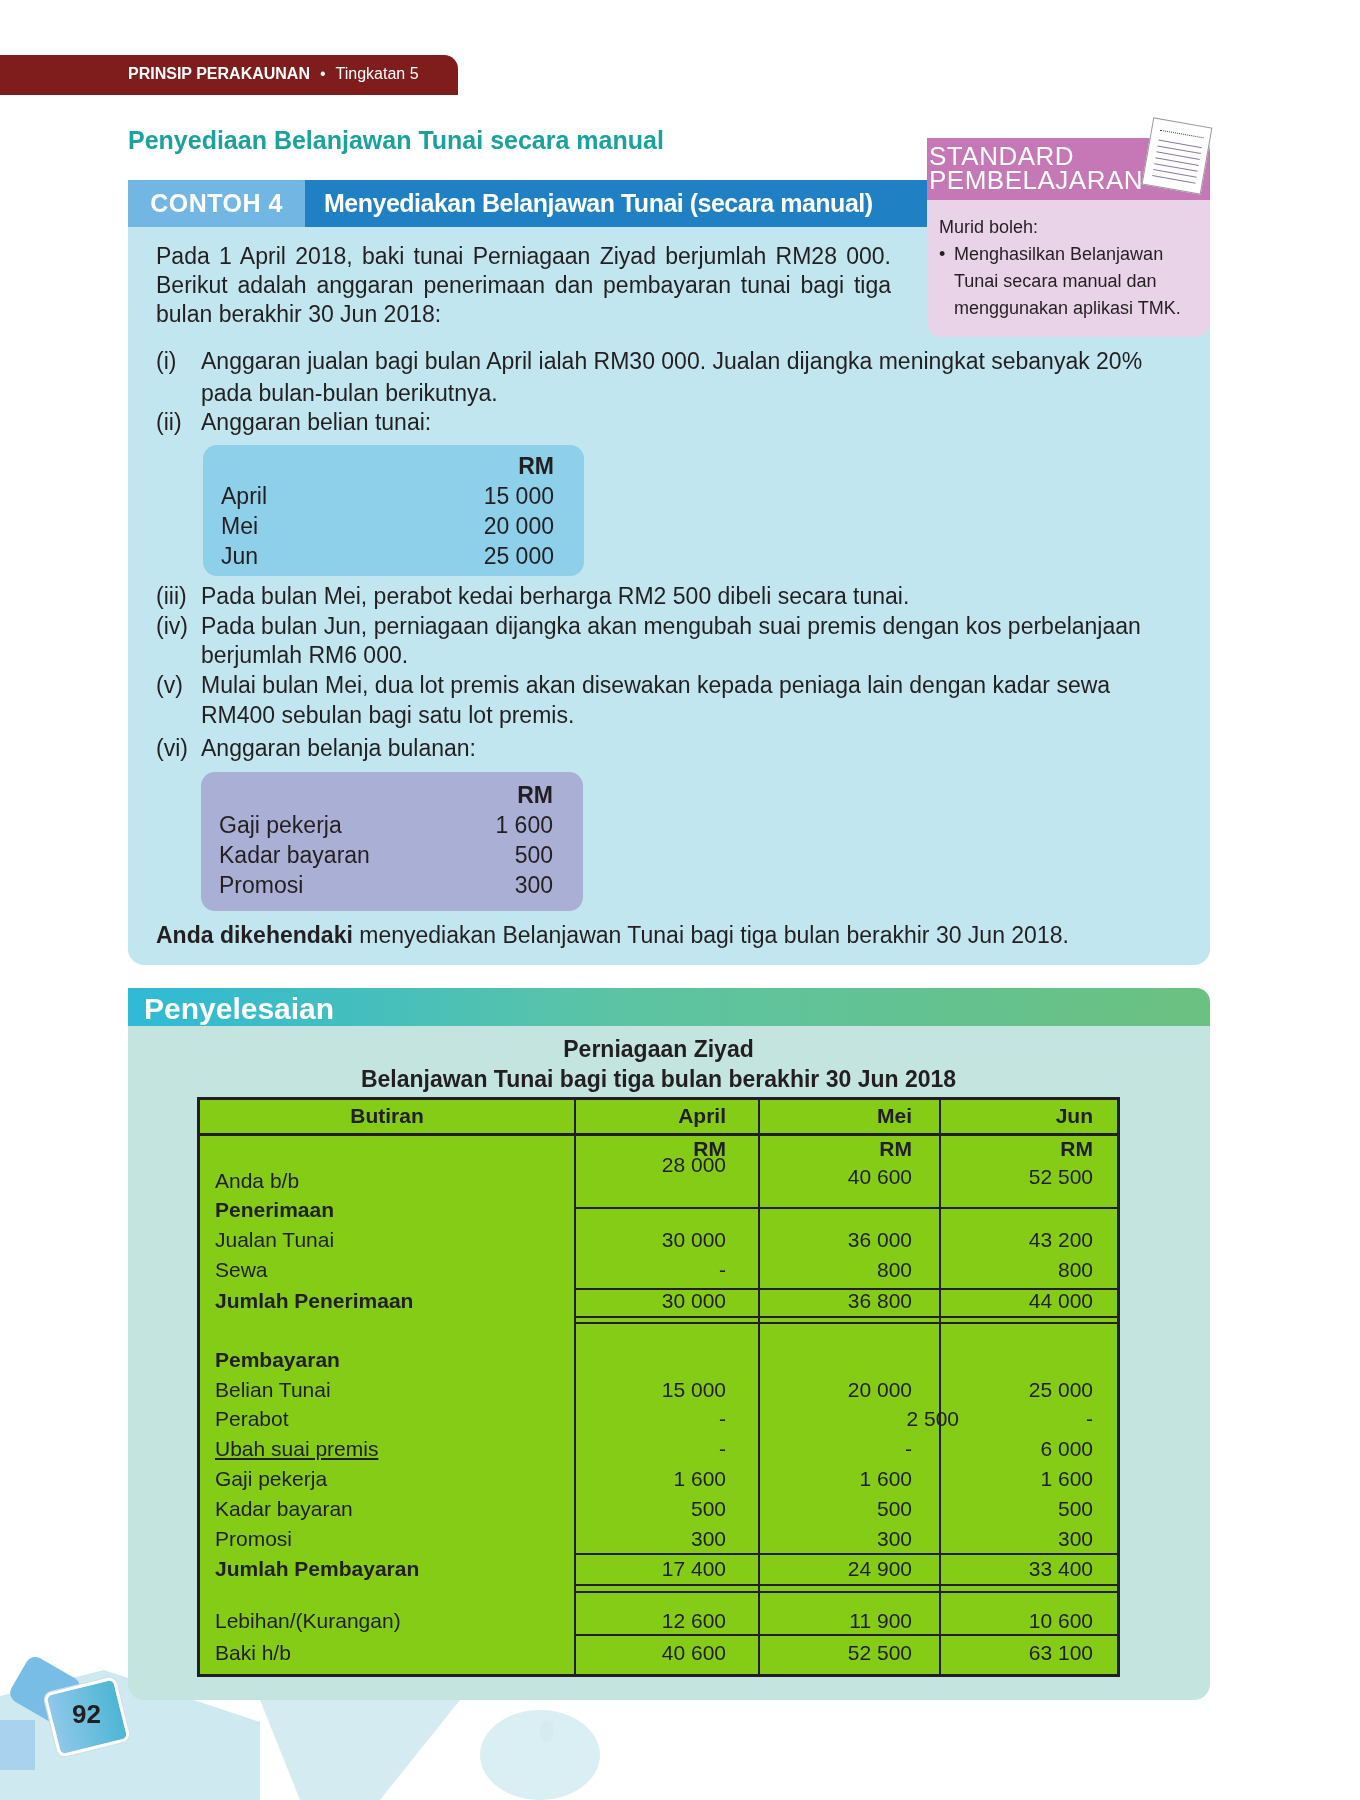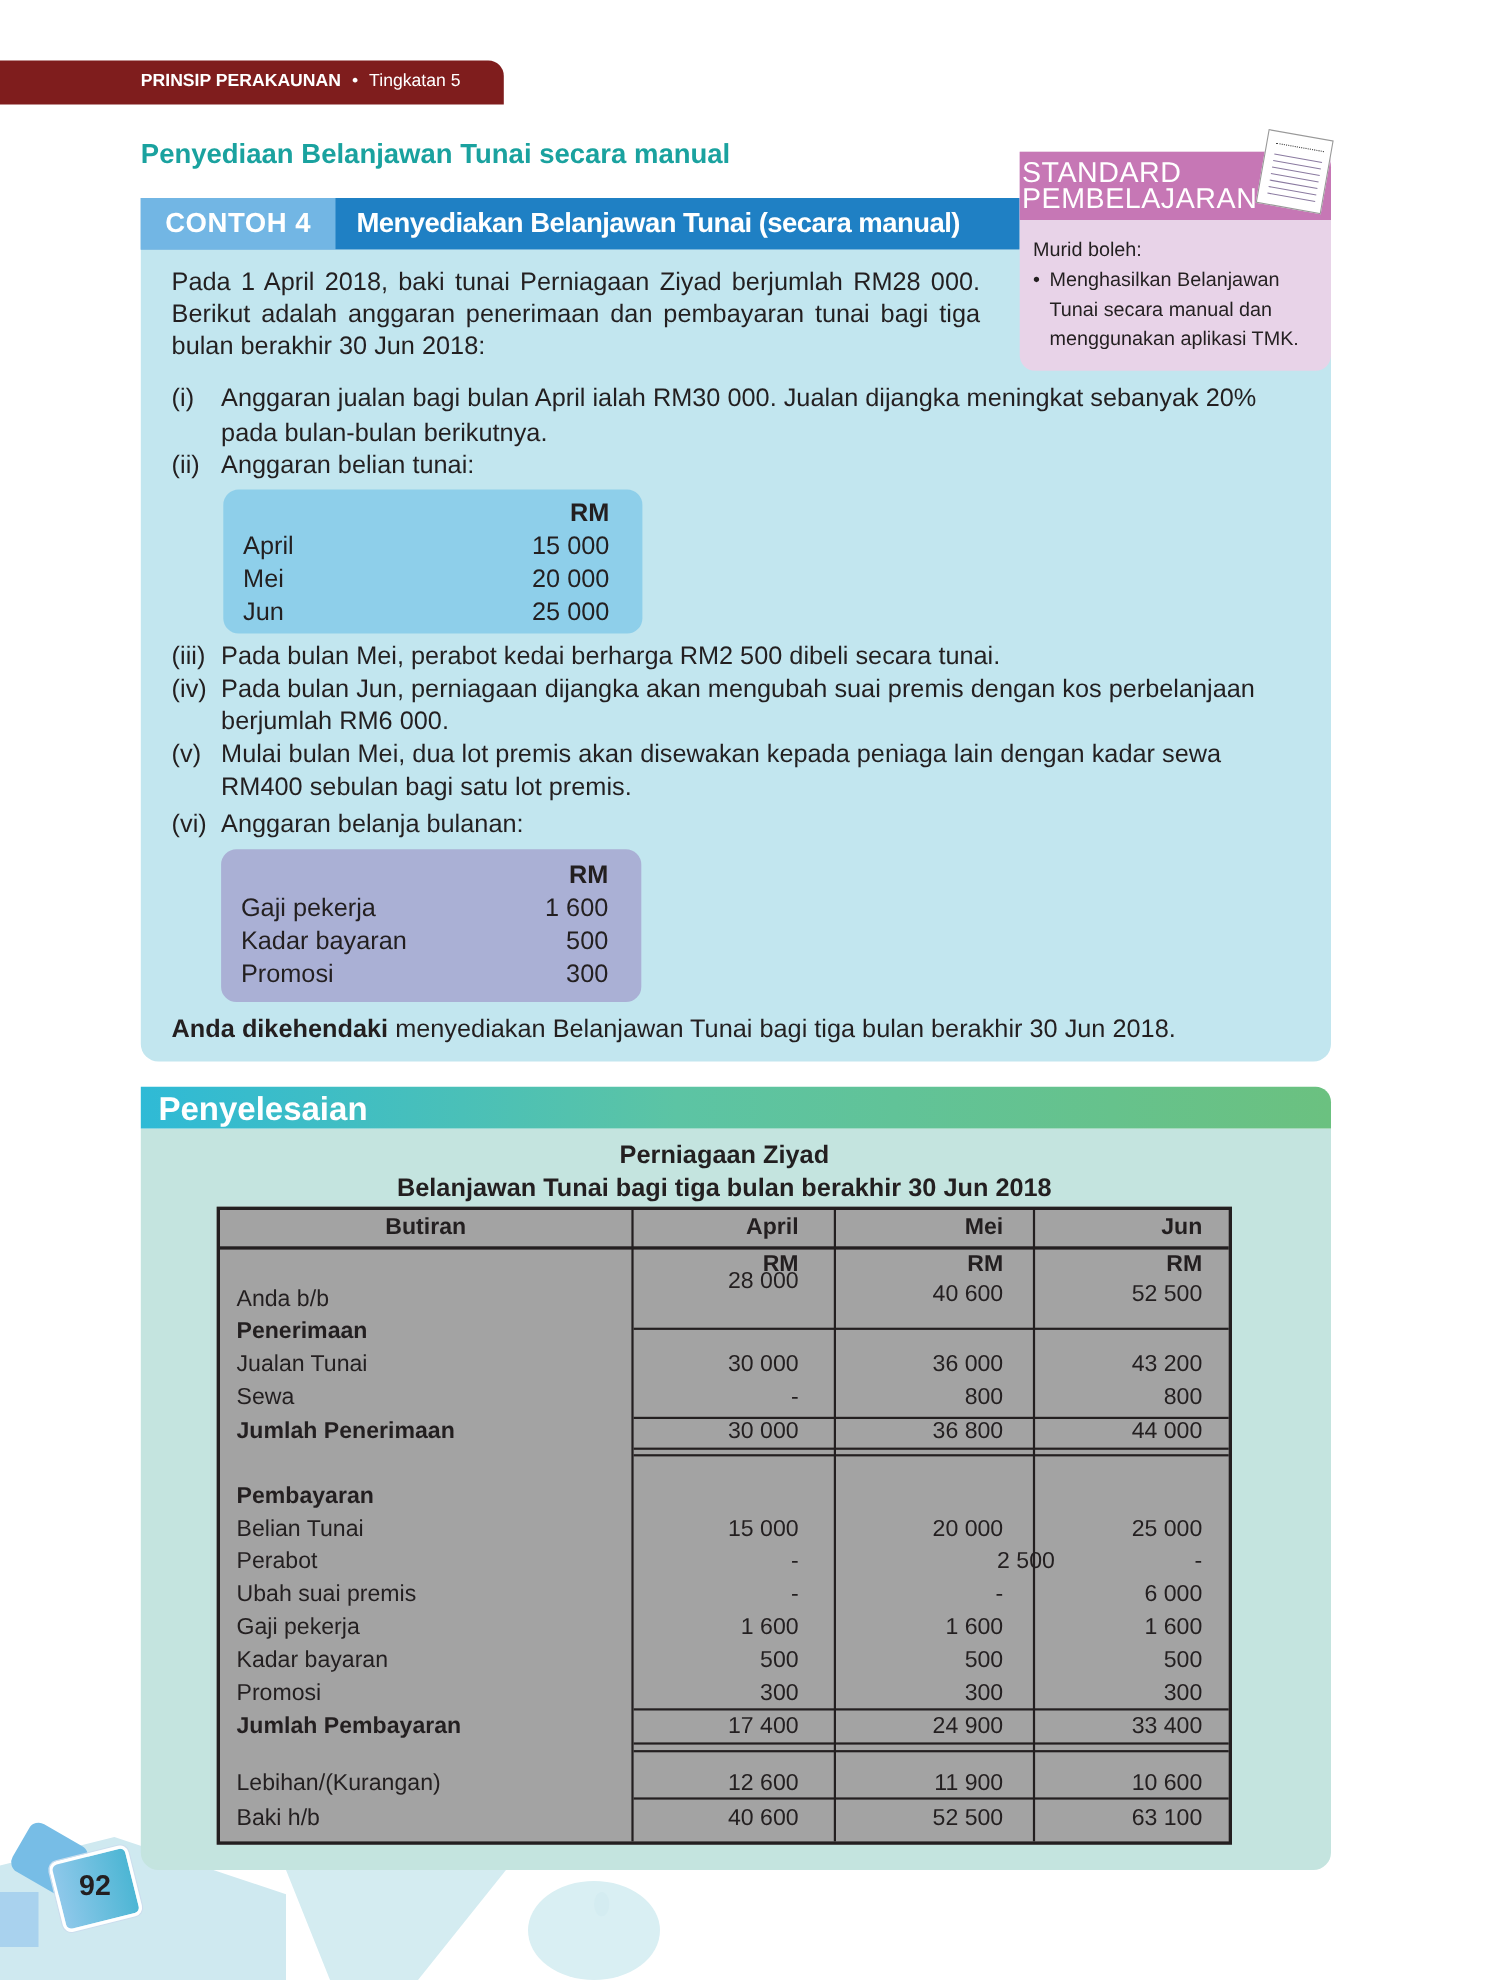--- a/index.html
+++ b/index.html
@@ -40,21 +40,21 @@
   .notepad .ln{position:absolute;left:8px;right:6px;height:1px;background:#8a7aa0;}
   .std-body{position:absolute;left:12px;top:76px;font-size:18px;line-height:27px;color:#231f20;}
   .std-body .bul{padding-left:15px;position:relative;}
   .std-body .bul:before{content:"•";position:absolute;left:0;}
   
   .sol-bar{left:128px;top:988px;width:1082px;height:38px;
       background:linear-gradient(90deg,#2fbad6 0%,#5cc4a4 45%,#6bc180 100%);border-radius:0 14px 0 0;}
   .sol-bar .t{position:absolute;left:16px;top:4px;color:#fff;font-size:30px;font-weight:bold;}
   .sol-box{left:128px;top:1026px;width:1082px;height:674px;background:#c4e4df;border-radius:0 0 16px 16px;}
   .tbl-title{left:197px;width:923px;text-align:center;font-size:23px;font-weight:bold;white-space:nowrap;}
-  .tbl{left:197px;top:1097px;width:923px;height:580px;background:#a3a3a3;border:3px solid #231f20;box-sizing:border-box;}
+  .tbl{left:197px;top:1097px;width:923px;height:580px;background:#84cc16;border:3px solid #231f20;box-sizing:border-box;}
   .vline{position:absolute;top:0;bottom:0;width:2px;background:#231f20;}
   .hline{position:absolute;height:3px;background:#231f20;}
   .cell{position:absolute;font-size:21px;line-height:30px;white-space:nowrap;}
   .cell.b{font-weight:bold;}
   .cell.num{text-align:right;}
   .cell.ctr{text-align:center;}
   
   .badge{left:50px;top:1684px;width:68px;height:60px;background:linear-gradient(90deg,#8ec8ea,#4db6d4);
      border:3px solid #fff;border-radius:8px;transform:rotate(-14deg);box-shadow:0 0 0 1px #cde;}
   .badge .t{position:absolute;left:0;right:0;top:12px;text-align:center;font-size:26px;font-weight:bold;color:#231f20;transform:rotate(14deg);}
@@ -239,21 +239,21 @@
   <div class="cell" style="left:15px;top:275px;">Belian Tunai</div>
   <div class="cell num" style="left:376px;width:150px;top:275px;">15 000</div>
   <div class="cell num" style="left:560px;width:152px;top:275px;">20 000</div>
   <div class="cell num" style="left:741px;width:152px;top:275px;">25 000</div>
 
   <div class="cell" style="left:15px;top:304px;">Perabot</div>
   <div class="cell num" style="left:376px;width:150px;top:304px;">-</div>
   <div class="cell num" style="left:560px;width:152px;top:304px;margin-left:47px;">2 500</div>
   <div class="cell num" style="left:741px;width:152px;top:304px;">-</div>
 
-  <div class="cell" style="left:15px;top:334px;">Ubah suai premis</div>
+  <div class="cell" style="left:15px;top:334px;text-decoration:underline;">Ubah suai premis</div>
   <div class="cell num" style="left:376px;width:150px;top:334px;">-</div>
   <div class="cell num" style="left:560px;width:152px;top:334px;">-</div>
   <div class="cell num" style="left:741px;width:152px;top:334px;">6 000</div>
 
   <div class="cell" style="left:15px;top:364px;">Gaji pekerja</div>
   <div class="cell num" style="left:376px;width:150px;top:364px;">1 600</div>
   <div class="cell num" style="left:560px;width:152px;top:364px;">1 600</div>
   <div class="cell num" style="left:741px;width:152px;top:364px;">1 600</div>
 
   <div class="cell" style="left:15px;top:394px;">Kadar bayaran</div>

